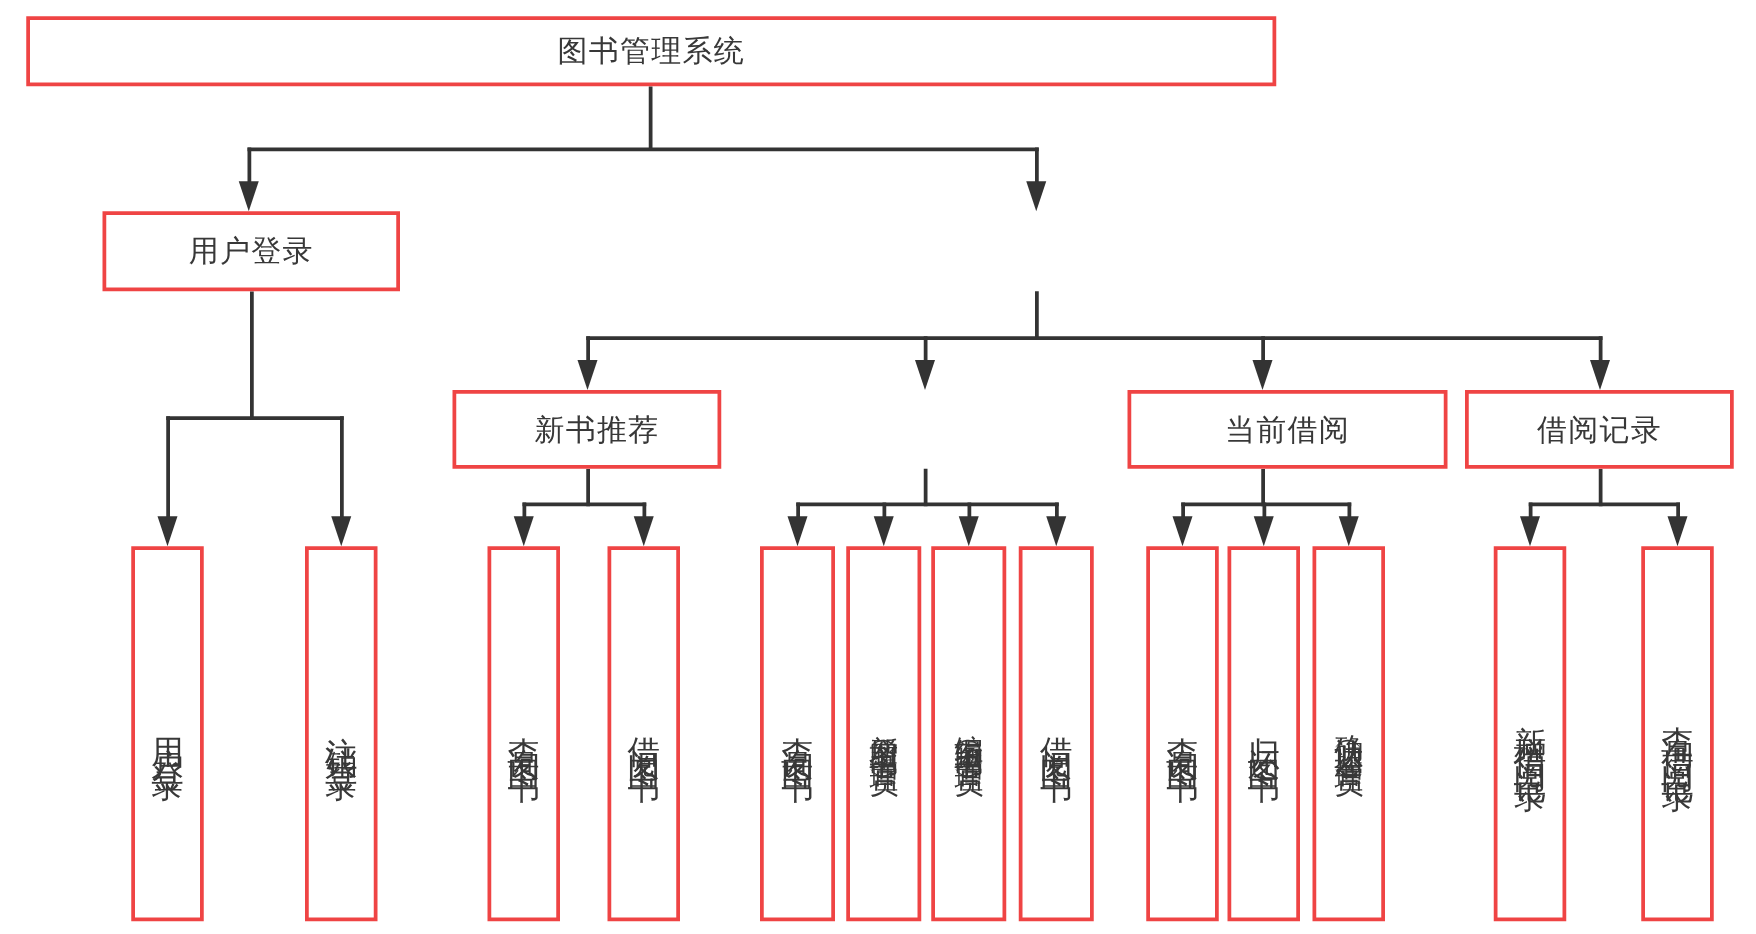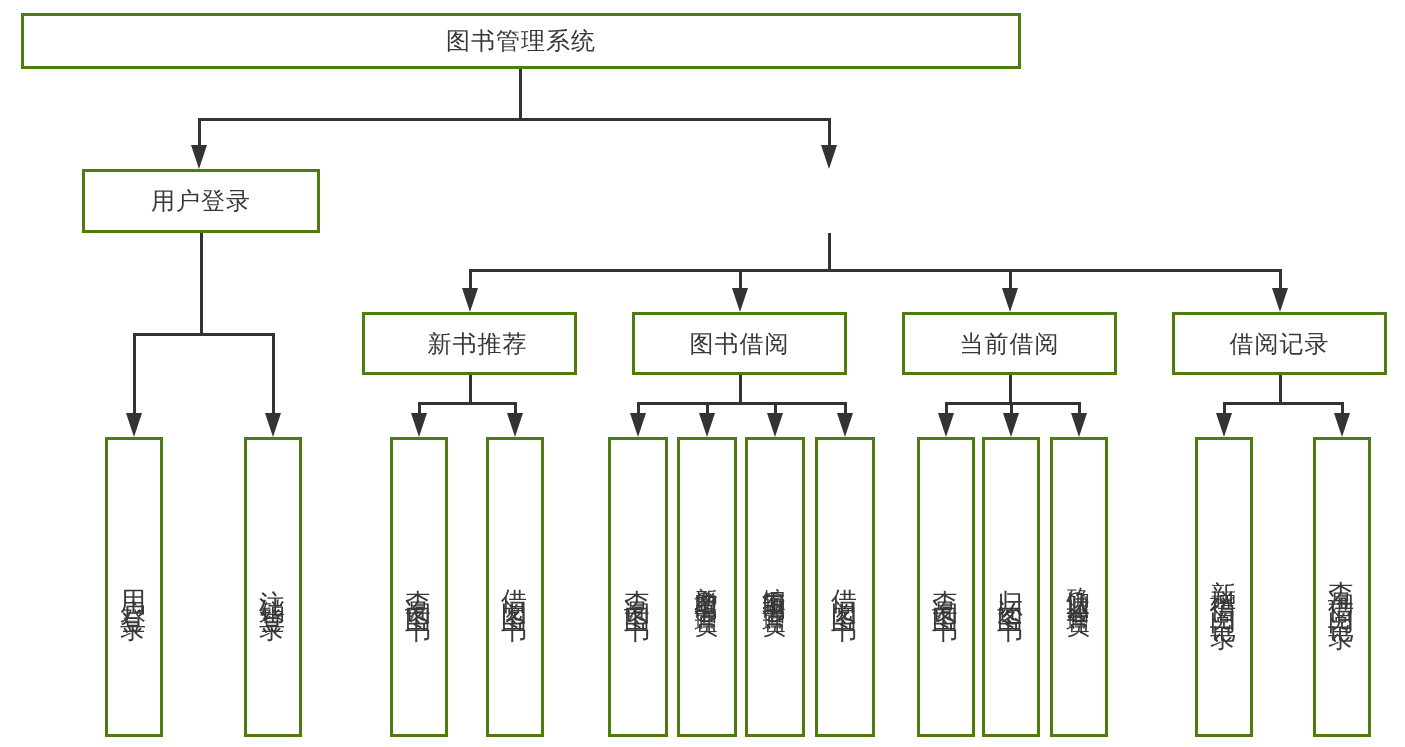--- a/index.html
+++ b/index.html
@@ -11,21 +11,21 @@
   .canvas {
     position: relative;
     width: 1405px;
     height: 747px;
     background: #ffffff;
     overflow: hidden;
   }
   .box {
     position: absolute;
     box-sizing: border-box;
-    border: 3px solid #4d7c0f;
+    border: 3px solid #ef4444;
     background: #ffffff;
     display: flex;
     align-items: center;
     justify-content: center;
     color: #383838;
     z-index: 2;
   }
   .hbox { font-size: 24px; letter-spacing: 1px; }
   .leaf .vtext {
     writing-mode: vertical-rl;
@@ -99,24 +99,21 @@
   <div class="vline" style="left:739px; top:269px; height:22px;"></div>
   <div class="arrow" style="left:732px; top:288px;"></div>
   <div class="vline" style="left:1009px; top:269px; height:22px;"></div>
   <div class="arrow" style="left:1002px; top:288px;"></div>
   <div class="vline" style="left:1279px; top:269px; height:22px;"></div>
   <div class="arrow" style="left:1272px; top:288px;"></div>
 
   <div class="box hbox" style="left:362px; top:312px; width:215px; height:63px;padding-left:16px;">
     <span>新书推荐</span>
   </div>
-  <div class="box hbox" style="left:632px; top:312px; width:215px; height:63px;">
-    <span>图书借阅</span>
-  </div>
-  <div class="box hbox" style="left:902px; top:312px; width:215px; height:63px;">
+  <div class="box hbox" style="left:902px; top:312px; width:256px; height:63px;">
     <span>当前借阅</span>
   </div>
   <div class="box hbox" style="left:1172px; top:312px; width:215px; height:63px;">
     <span>借阅记录</span>
   </div>
 
   <div class="vline" style="left:469px; top:375px; height:30px;"></div>
   <div class="hline" style="left:418px; top:402px; width:99px;"></div>
   <div class="vline" style="left:418px; top:402px; height:14px;"></div>
   <div class="arrow" style="left:411px; top:413px;"></div>

